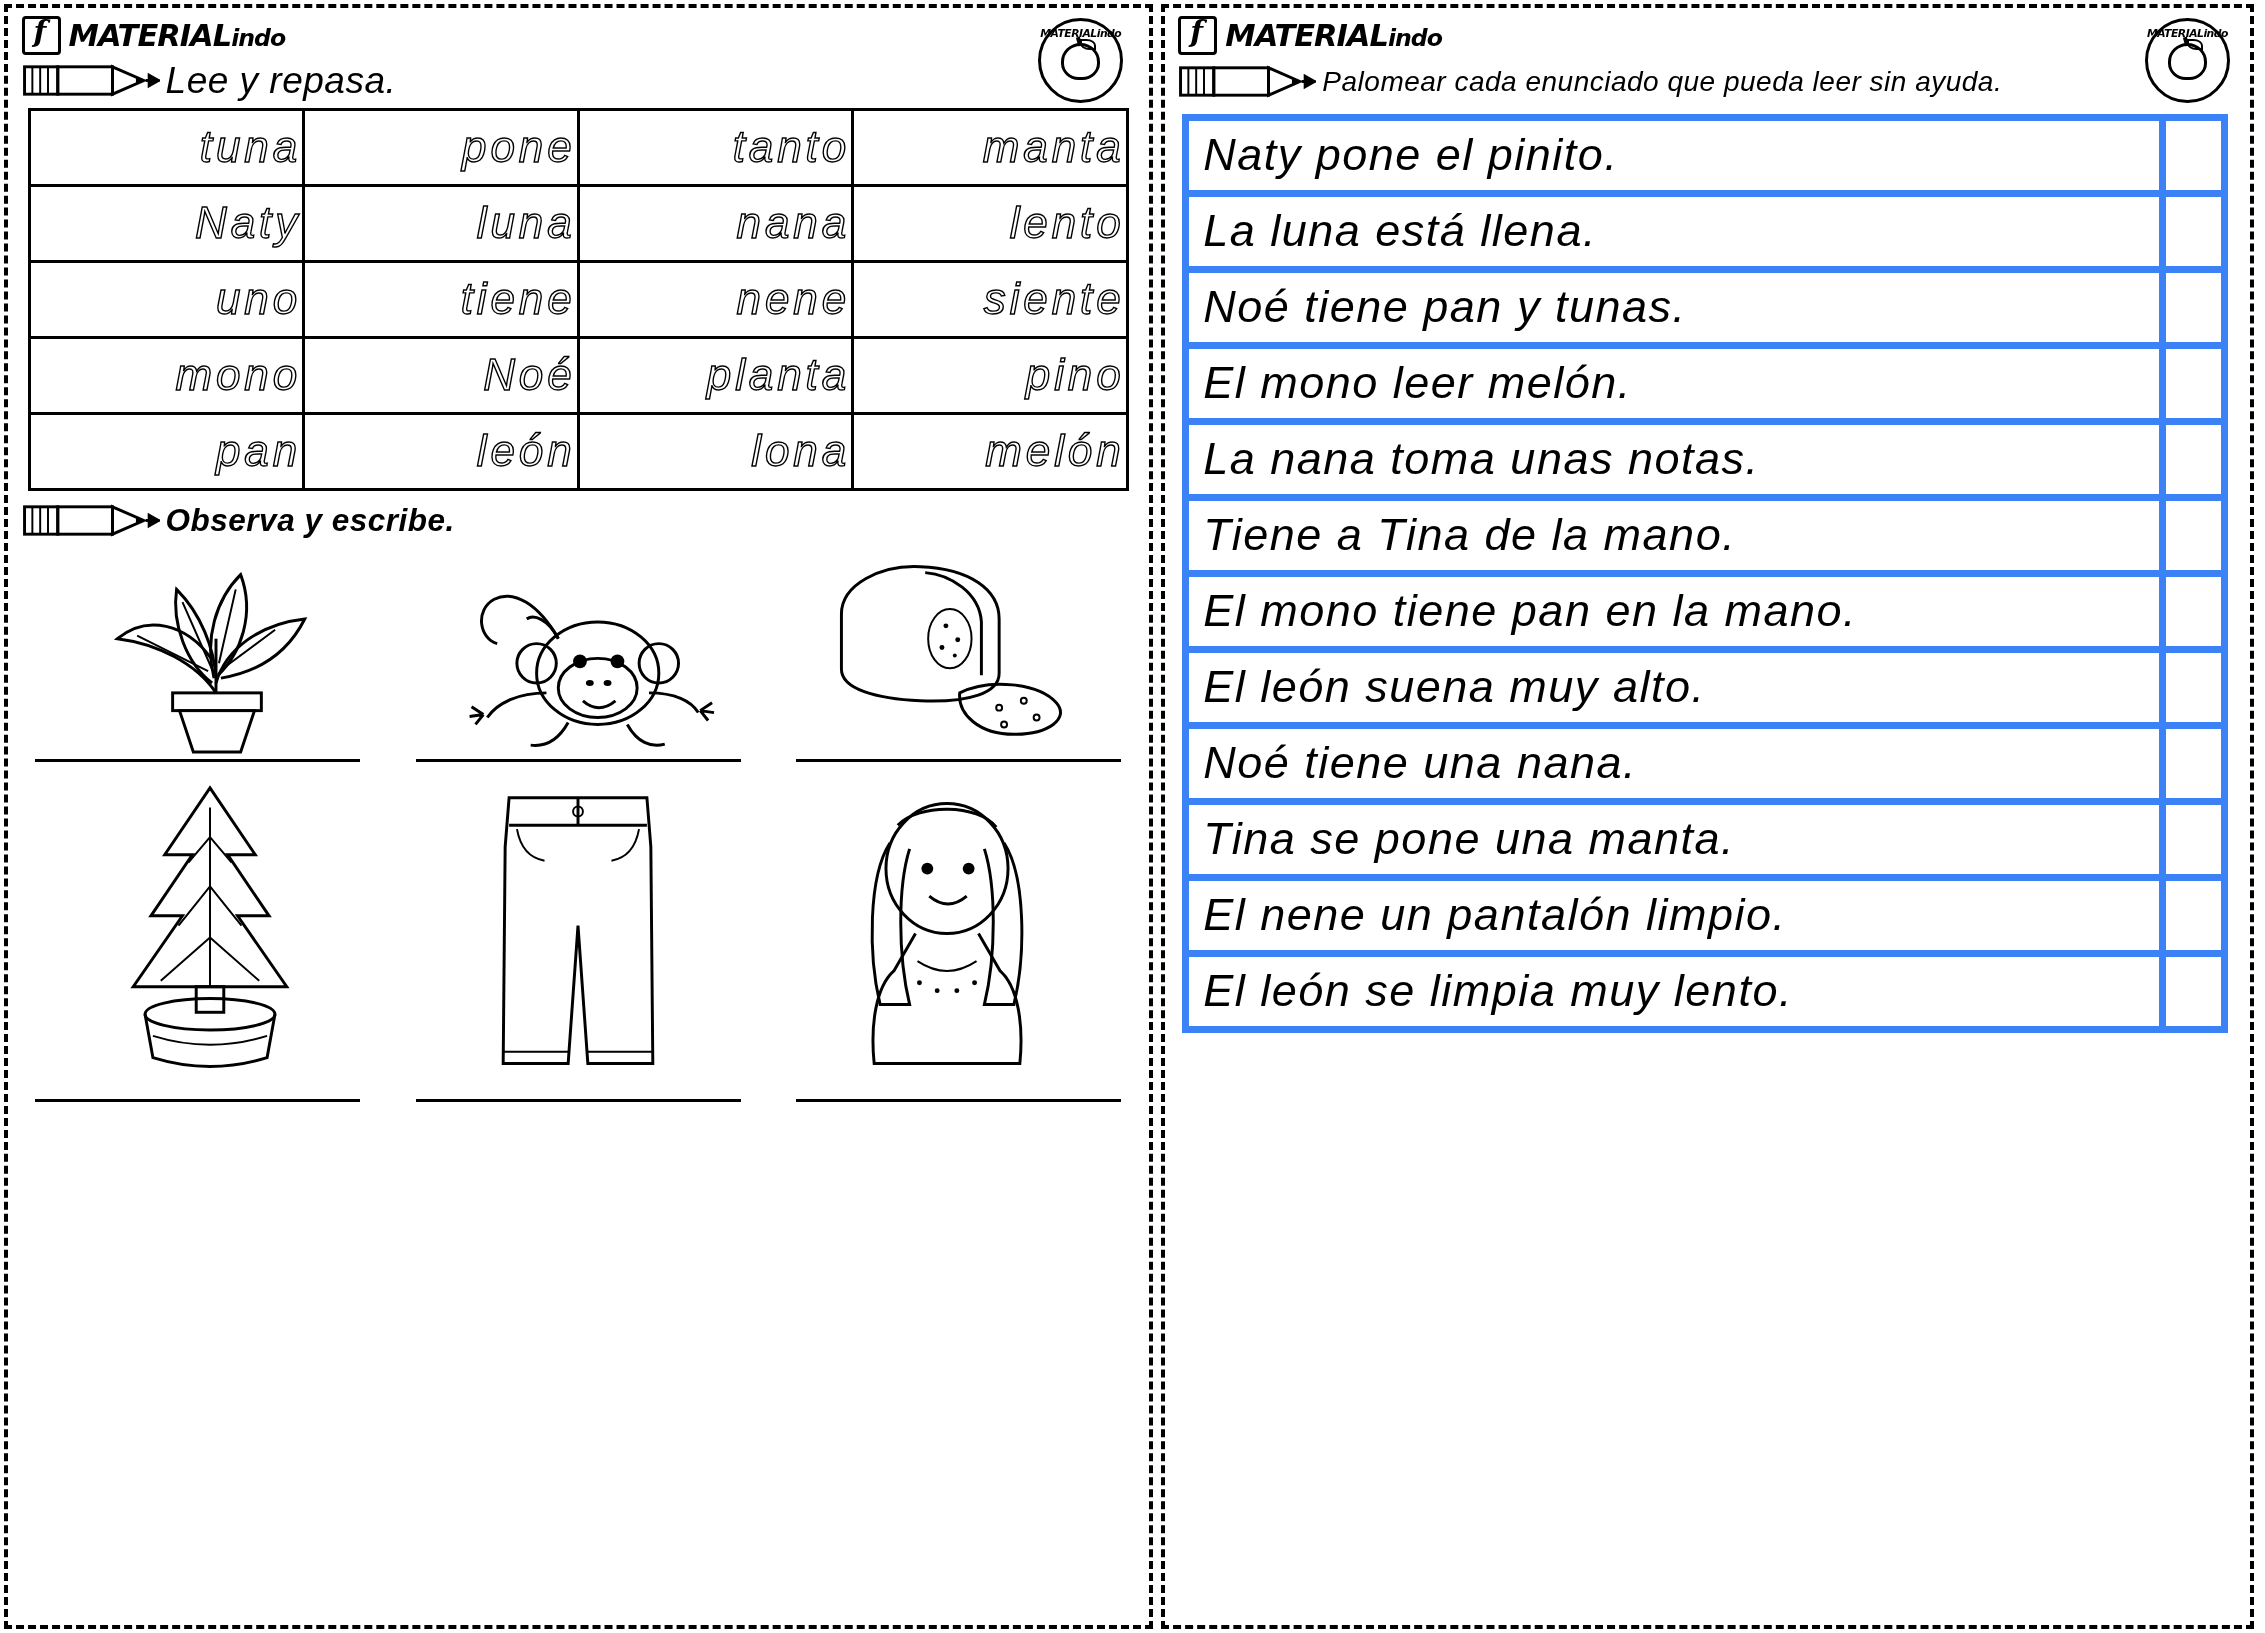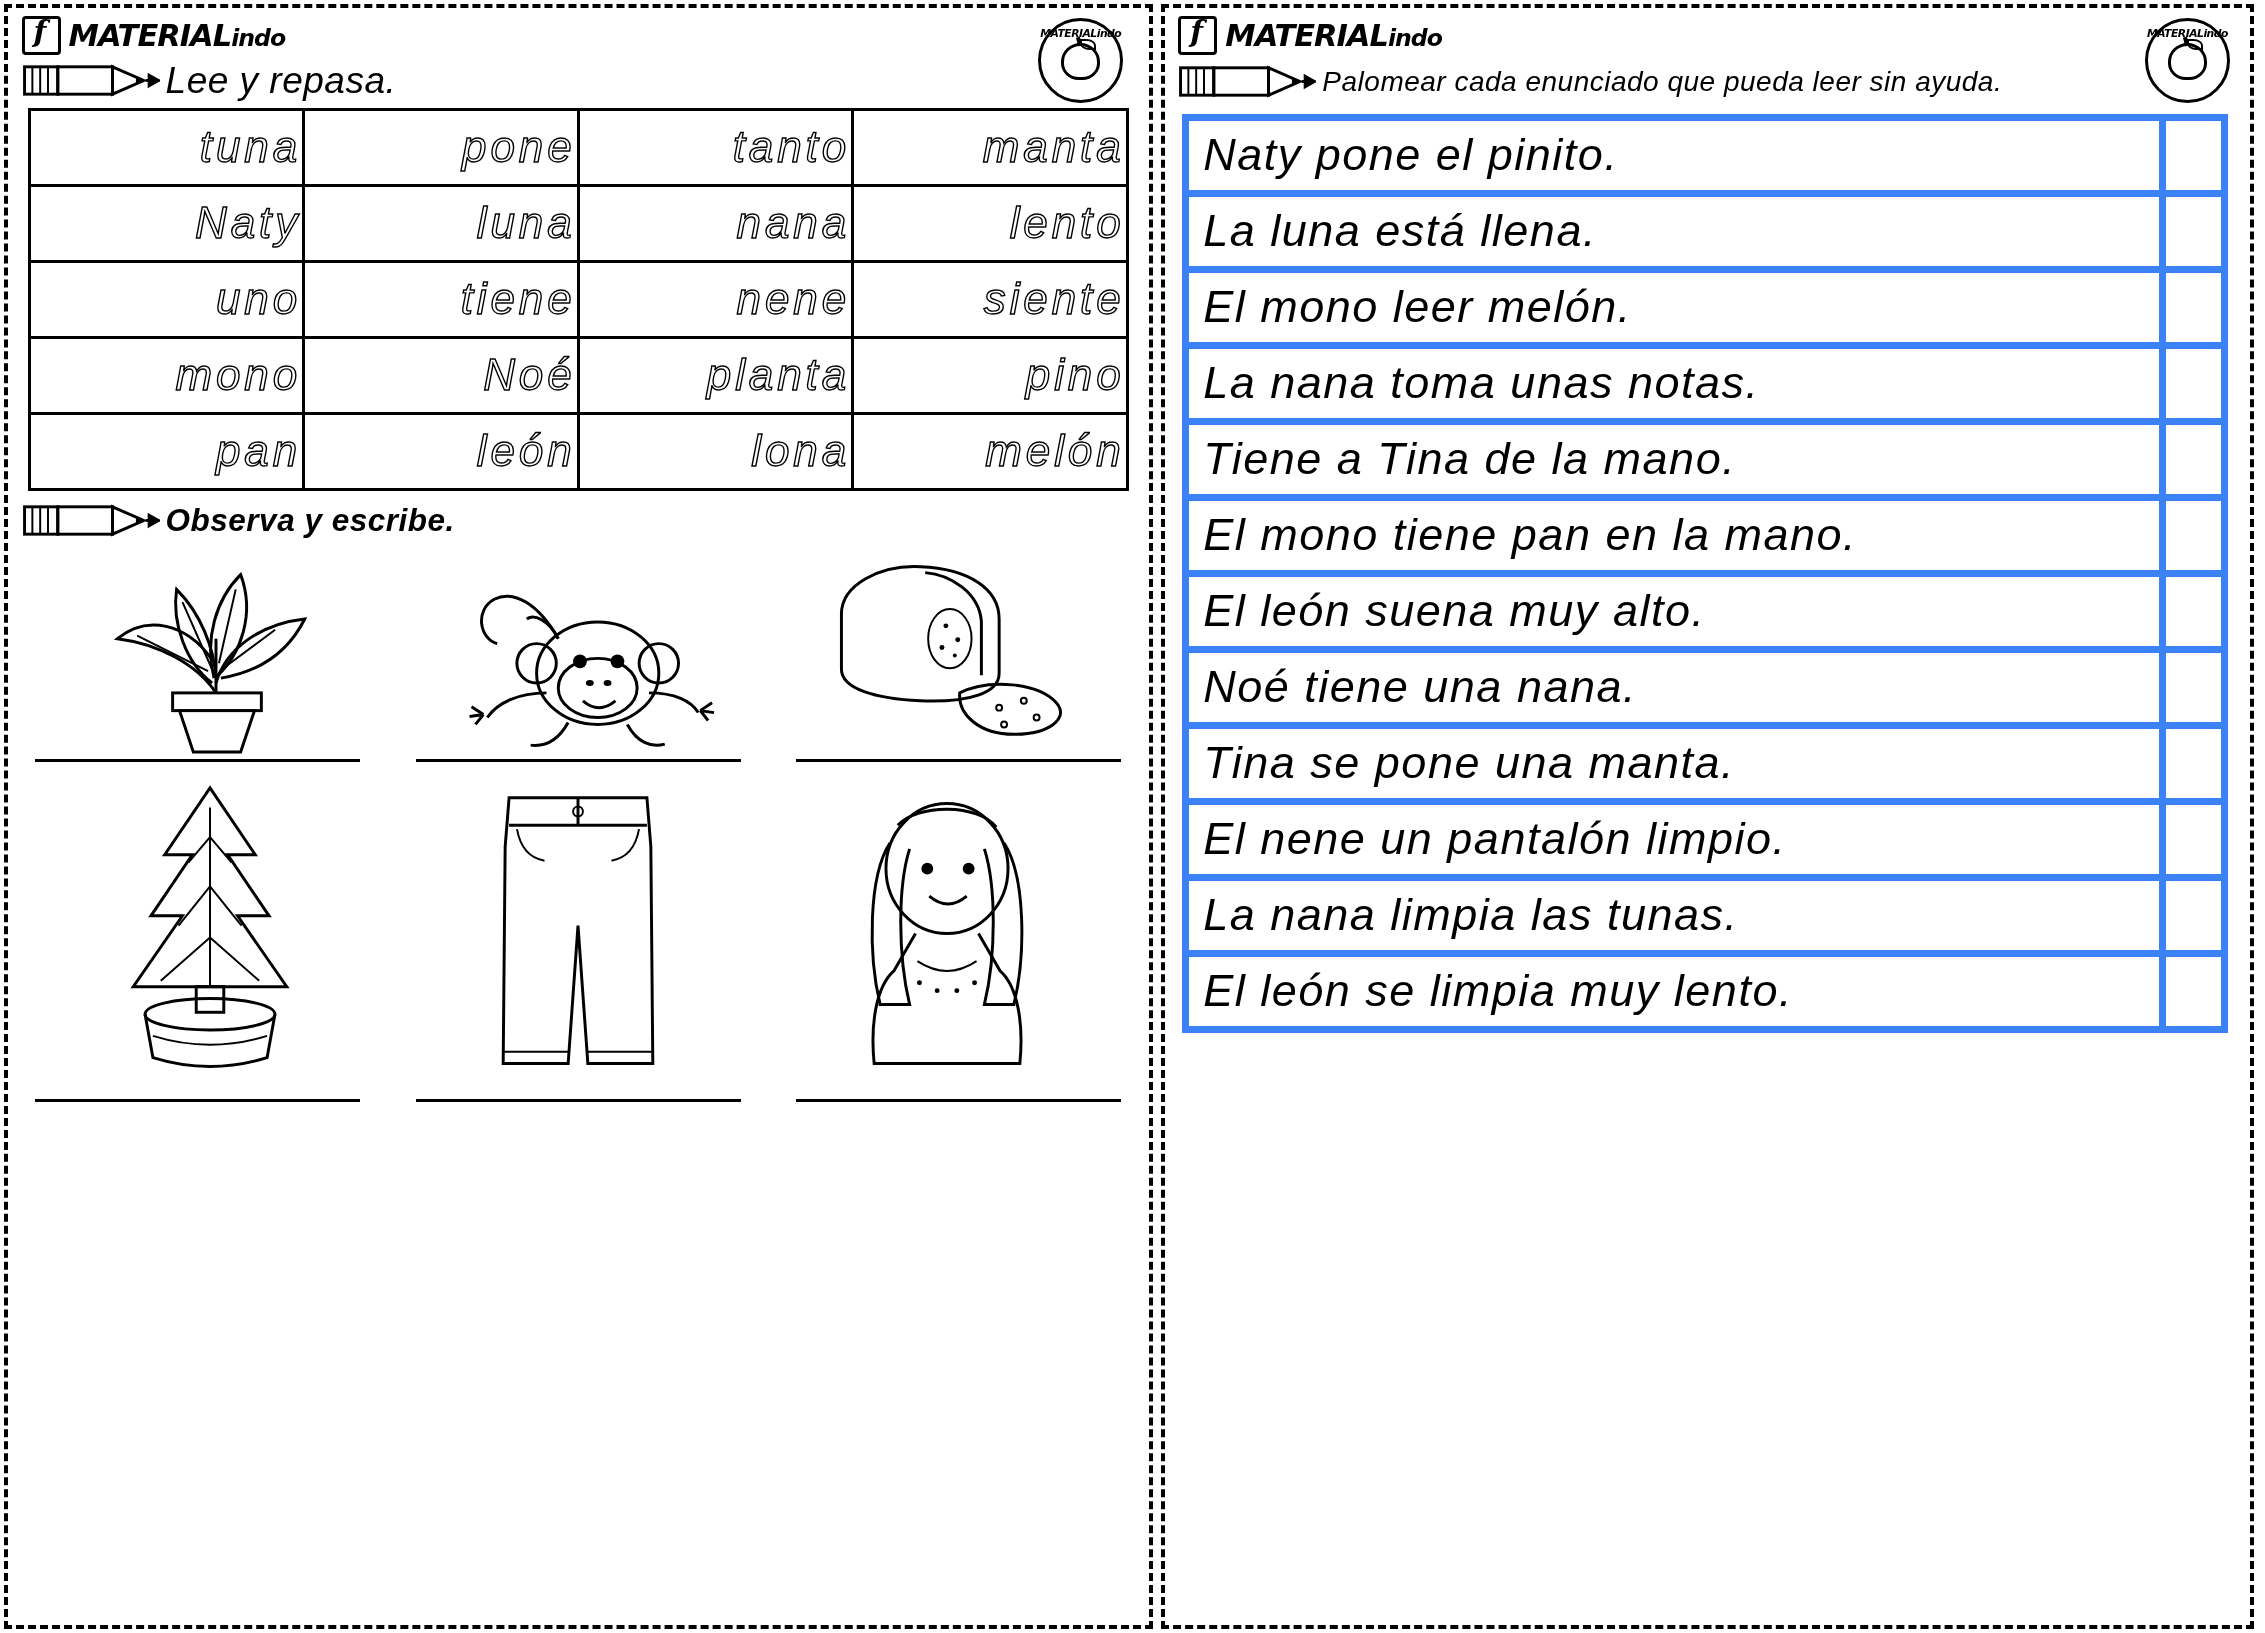--- a/index.html
+++ b/index.html
@@ -477,20 +477,24 @@
       <tbody>
         <tr>
           <td>Naty  pone  el  pinito.</td>
           <td class="check"></td>
         </tr>
         <tr>
           <td>La  luna  está  llena.</td>
           <td class="check"></td>
         </tr>
         <tr>
+          <td>Noé  tiene  pan  y  tunas.</td>
+          <td class="check"></td>
+        </tr>
+        <tr>
           <td>El  mono  leer  melón.</td>
           <td class="check"></td>
         </tr>
         <tr>
           <td>La  nana  toma  unas  notas.</td>
           <td class="check"></td>
         </tr>
         <tr>
           <td>Tiene  a  Tina  de  la  mano.</td>
           <td class="check"></td>
@@ -506,24 +510,20 @@
         <tr>
           <td>Noé  tiene  una  nana.</td>
           <td class="check"></td>
         </tr>
         <tr>
           <td>Tina  se  pone  una  manta.</td>
           <td class="check"></td>
         </tr>
         <tr>
           <td>El  nene  un   pantalón  limpio.</td>
-          <td class="check"></td>
-        </tr>
-        <tr>
-          <td>La  nana  limpia  las  tunas.</td>
           <td class="check"></td>
         </tr>
         <tr>
           <td>El  león  se  limpia  muy  lento.</td>
           <td class="check"></td>
         </tr>
       </tbody>
     </table>
   </div>
 </div>

